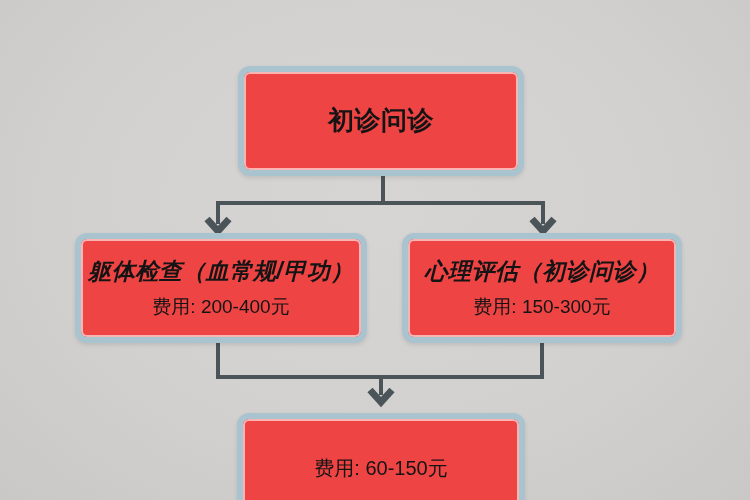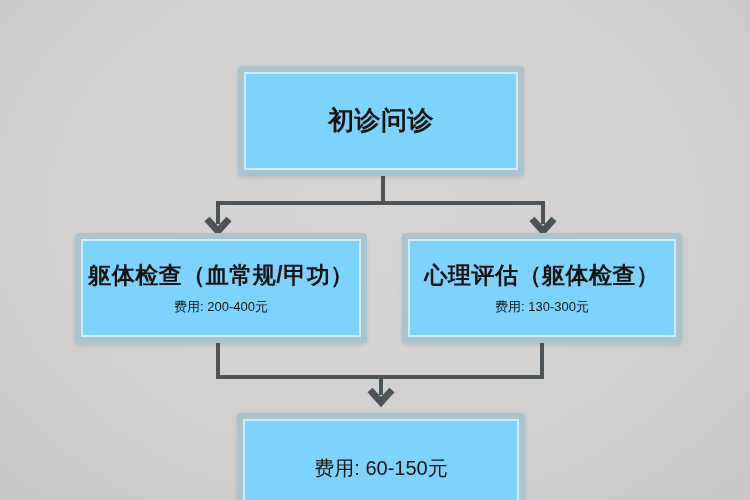--- a/index.html
+++ b/index.html
@@ -16,22 +16,22 @@
     color: #141414;
   }
   .stage {
     position: absolute;
     inset: 0;
   }
   .node {
     position: absolute;
     box-sizing: border-box;
     border: 6px solid #a9c3cf;
-    border-radius: 4px;
-    background: #7dd3fc;
+    border-radius: 12px;
+    background: #ef4444;
     box-shadow: inset 0 0 0 2px rgba(255,255,255,0.6), 0 2px 4px rgba(0,0,0,0.10);
     display: flex;
     flex-direction: column;
     align-items: center;
     justify-content: center;
     gap: 13px;
     text-align: center;
   }
   .node-title {
     font-weight: 700;
@@ -44,23 +44,23 @@
     font-weight: 400;
     font-size: 20px;
     line-height: 1.05;
     white-space: nowrap;
   }
   .node-top       { left: 238px; top: 66px;  width: 286px; height: 110px; }
   .node-left      { left: 75px;  top: 233px; width: 292px; height: 110px; }
   .node-right     { left: 402px; top: 233px; width: 280px; height: 110px; }
   .node-bottom    { left: 237px; top: 413px; width: 288px; height: 110px; }
   .node-left  .node-title,
-  .node-right .node-title { font-size: 23px; }
+  .node-right .node-title { font-size: 23px; font-style: italic; }
   .node-left  .node-fee,
-  .node-right .node-fee   { font-size: 13px; }
+  .node-right .node-fee   { font-size: 19px; }
   svg.connectors {
     position: absolute;
     inset: 0;
     width: 750px;
     height: 500px;
     pointer-events: none;
   }
   svg.connectors path {
     stroke: #4b5458;
     fill: none;
@@ -92,21 +92,21 @@
   <div class="node node-top">
     <div class="node-title">初诊问诊</div>
   </div>
 
   <div class="node node-left">
     <div class="node-title">躯体检查（血常规/甲功）</div>
     <div class="node-fee">费用: 200-400元</div>
   </div>
 
   <div class="node node-right">
-    <div class="node-title">心理评估（躯体检查）</div>
-    <div class="node-fee">费用: 130-300元</div>
+    <div class="node-title">心理评估（初诊问诊）</div>
+    <div class="node-fee">费用: 150-300元</div>
   </div>
 
   <div class="node node-bottom">
     <div class="node-fee">费用: 60-150元</div>
   </div>
 
 </div>
 
 </body></html>

